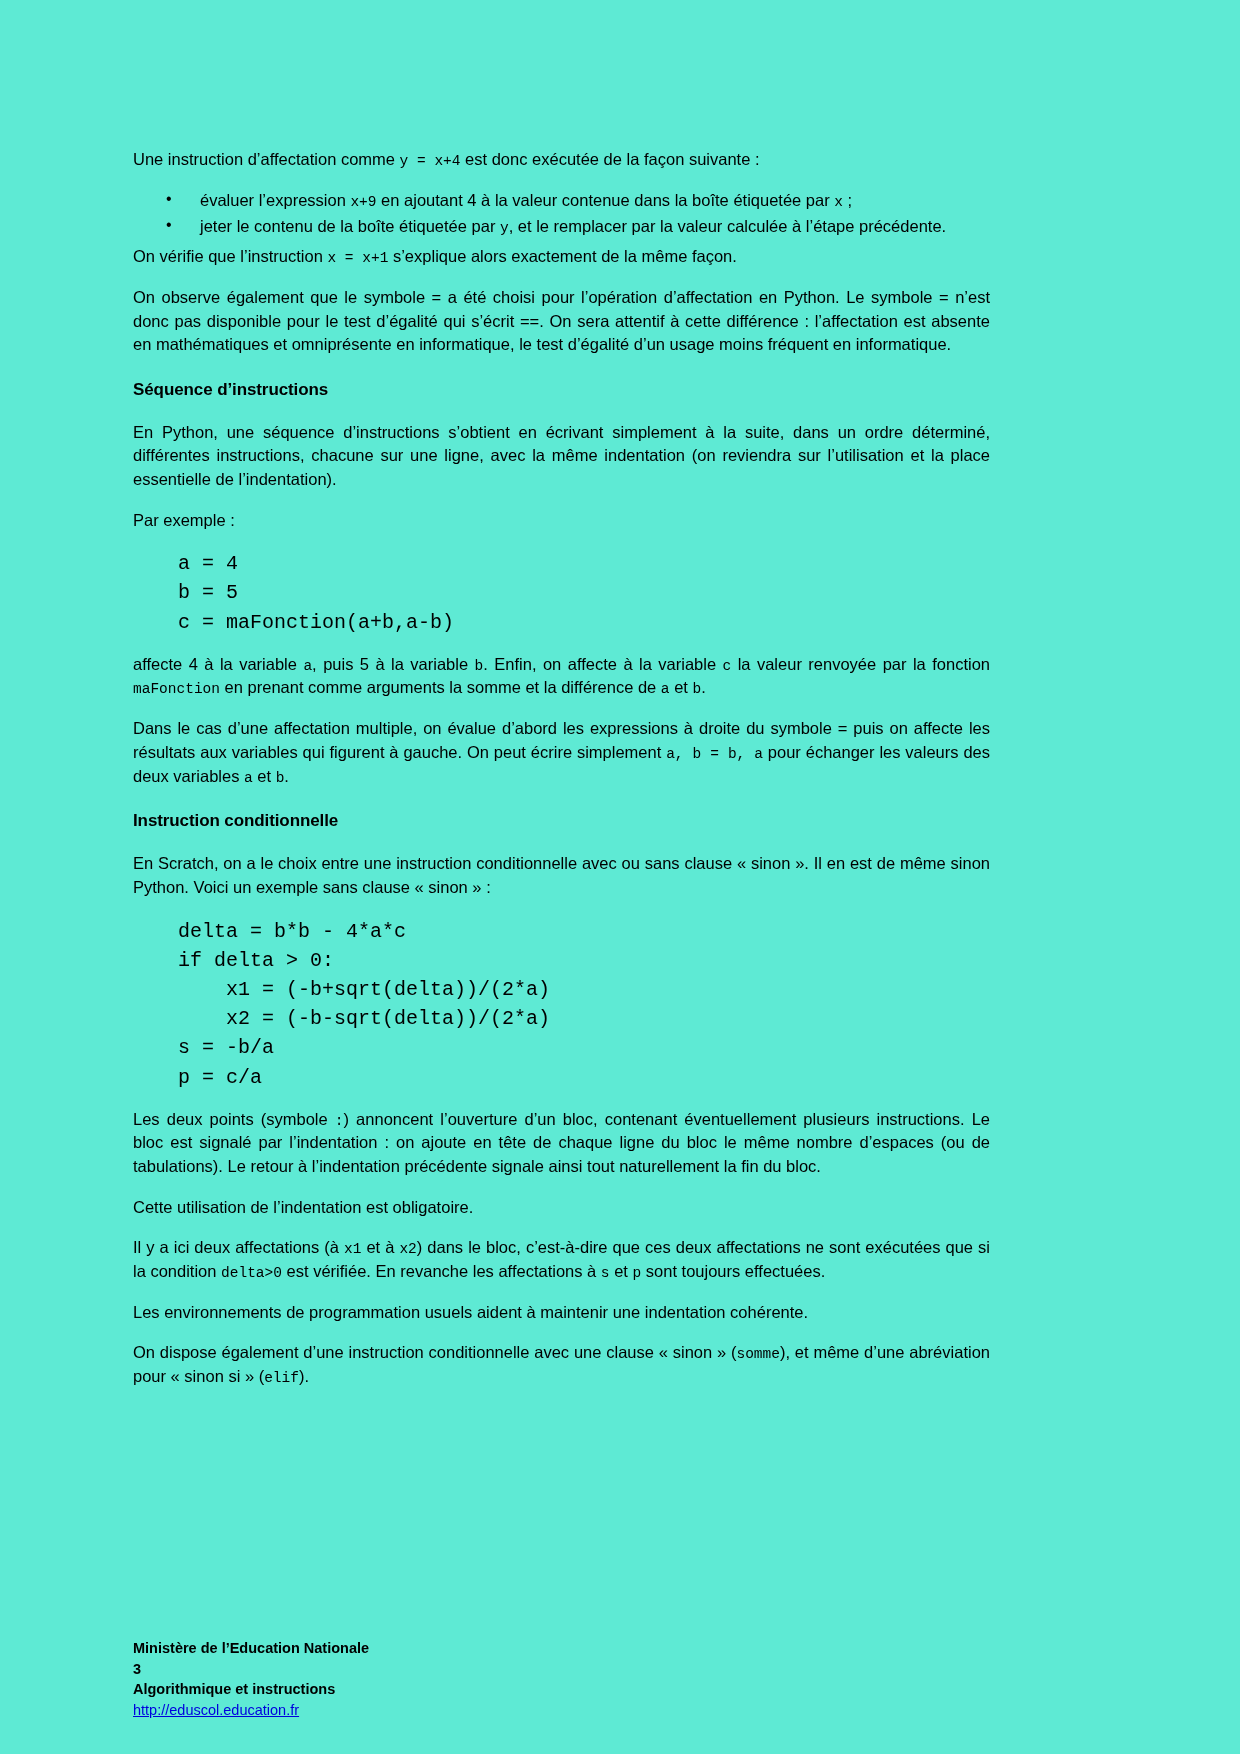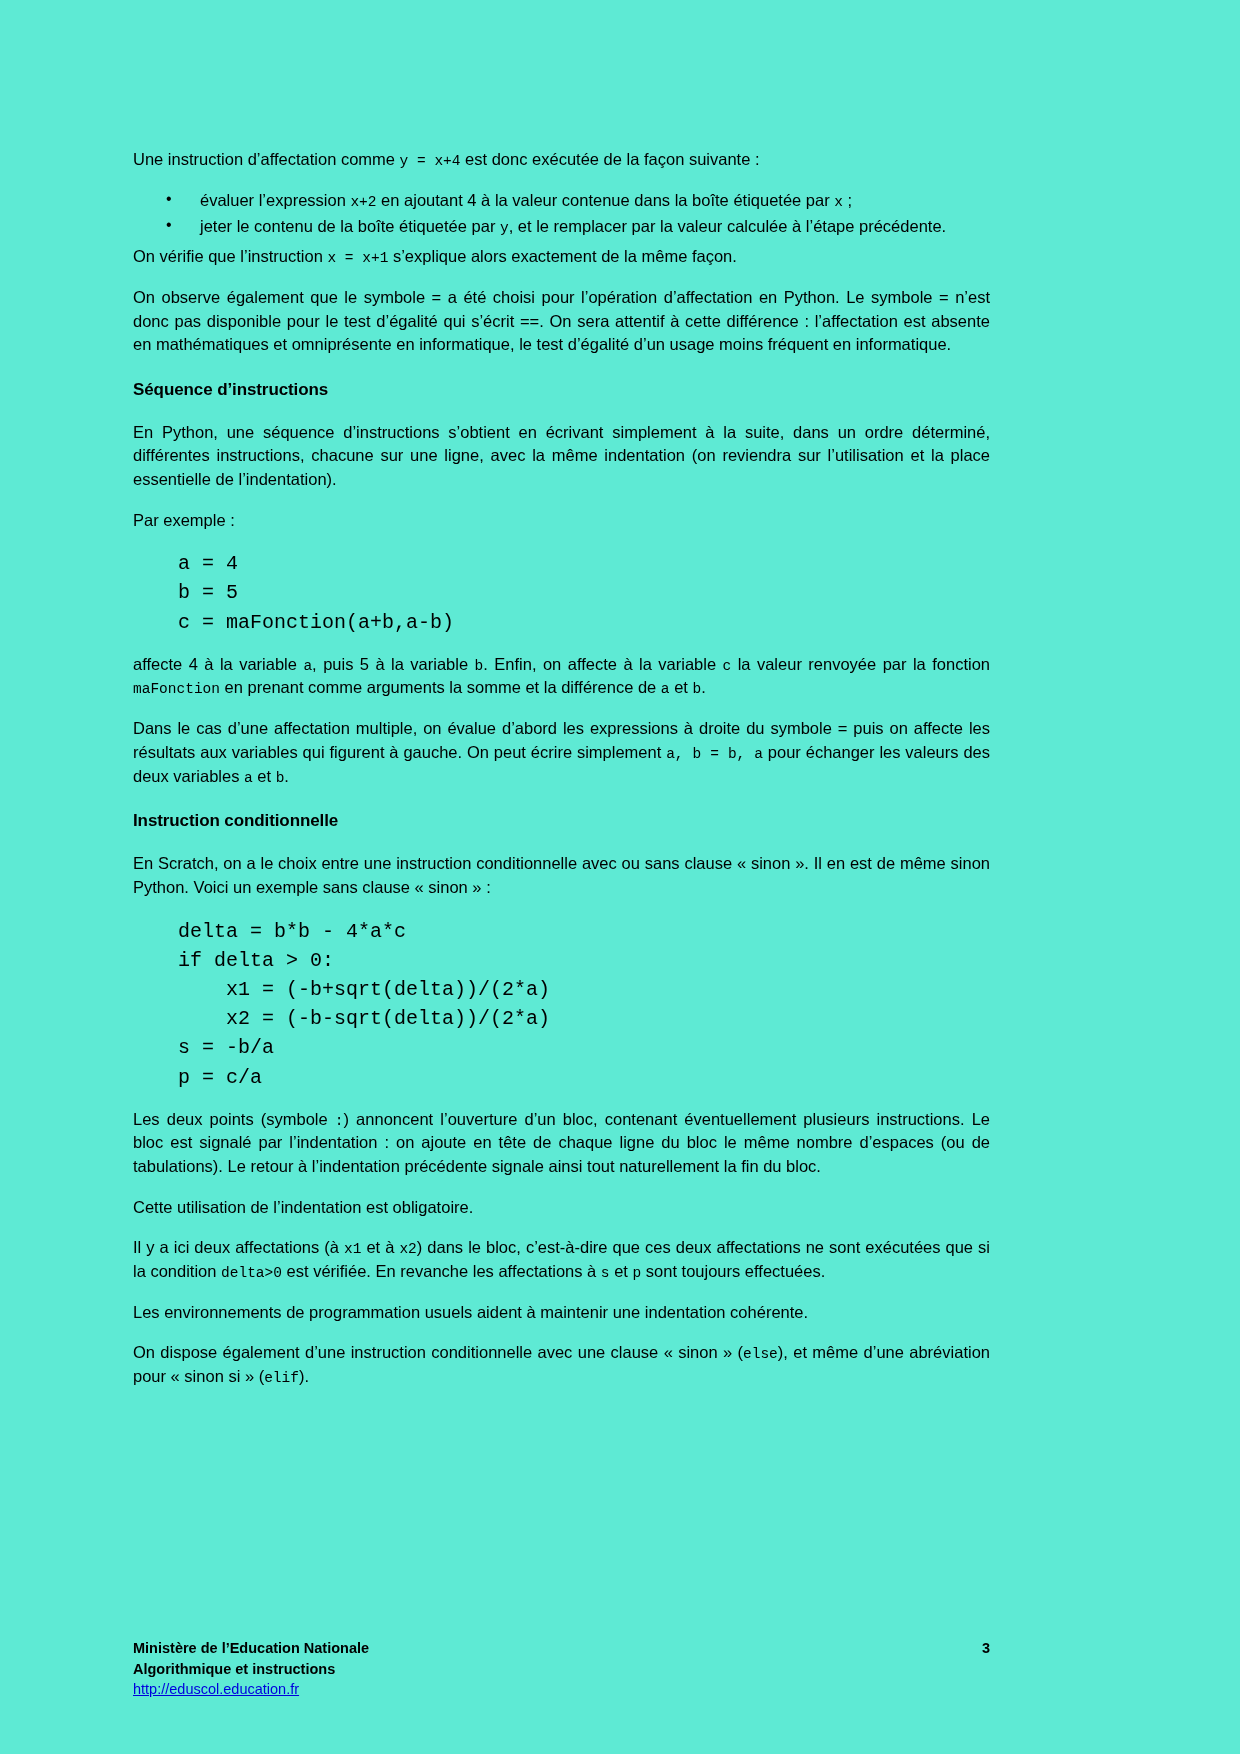--- a/index.html
+++ b/index.html
@@ -89,20 +89,21 @@
     top: 1638px;
     width: 857px;
     font-size: 14.5px;
     font-weight: bold;
     line-height: 1.42;
   }
   .footer .frow {
     display: flex;
     justify-content: space-between;
     align-items: baseline;
+    flex-direction: column;
   }
   .footer .flink {
     color: #0000dd;
     text-decoration: underline;
     font-weight: normal;
   }
   .footer .pagenum {
     font-weight: bold;
     font-size: 14.5px;
   }
@@ -110,21 +111,21 @@
 </head>
 <body>
 
 <div class="page">
 
   <div class="content">
 
     <p class="para"><span>Une instruction d’affectation comme </span><code class="mono">y = x+4</code><span> est donc exécutée de la façon suivante :</span></p>
 
     <ul class="bullets">
-      <li><span>évaluer l’expression </span><code class="mono">x+2</code><span> en ajoutant 4 à la valeur contenue dans la boîte étiquetée par </span><code class="mono">x</code><span> ;</span></li>
+      <li><span>évaluer l’expression </span><code class="mono">x+9</code><span> en ajoutant 4 à la valeur contenue dans la boîte étiquetée par </span><code class="mono">x</code><span> ;</span></li>
       <li><span>jeter le contenu de la boîte étiquetée par </span><code class="mono">y</code><span>, et le remplacer par la valeur calculée à l’étape précédente.</span></li>
     </ul>
 
     <p class="para nojust"><span>On vérifie que l’instruction  </span><code class="mono">x = x+1</code><span> s’explique alors exactement de la même façon.</span></p>
 
     <p class="para">On observe également que le symbole = a été choisi pour l’opération d’affectation en Python. Le symbole = n’est donc pas disponible pour le test d’égalité qui s’écrit ==. On sera attentif à cette différence : l’affectation est absente en mathématiques et omniprésente en informatique, le test d’égalité d’un usage moins fréquent en informatique.</p>
 
     <h2 class="heading">Séquence d’instructions</h2>
 
     <p class="para">En Python, une séquence d’instructions s’obtient en écrivant simplement à la suite, dans un ordre déterminé, différentes instructions, chacune sur une ligne, avec la même indentation (on reviendra sur l’utilisation et la place essentielle de l’indentation).</p>
@@ -152,21 +153,21 @@
 p = c/a</pre>
 
     <p class="para"><span>Les deux points (symbole </span><code class="mono">:</code><span>) annoncent l’ouverture d’un bloc, contenant éventuellement plusieurs instructions. Le bloc est signalé par l’indentation : on ajoute en tête de chaque ligne du bloc le même nombre d’espaces (ou de tabulations). Le retour à l’indentation précédente signale ainsi tout naturellement la fin du bloc.</span></p>
 
     <p class="para nojust">Cette utilisation de l’indentation est obligatoire.</p>
 
     <p class="para"><span>Il y a ici deux affectations (à </span><code class="mono">x1</code><span> et à </span><code class="mono">x2</code><span>) dans le bloc, c’est-à-dire que ces deux affectations ne sont exécutées que si la condition </span><code class="mono">delta&gt;0</code><span>  est vérifiée. En revanche les affectations à </span><code class="mono">s</code><span> et </span><code class="mono">p</code><span> sont toujours effectuées.</span></p>
 
     <p class="para nojust">Les environnements de programmation usuels aident à maintenir une indentation cohérente.</p>
 
-    <p class="para"><span>On dispose également d’une instruction conditionnelle avec une clause « sinon » (</span><code class="mono">else</code><span>), et même d’une abréviation pour « sinon si » (</span><code class="mono">elif</code><span>).</span></p>
+    <p class="para"><span>On dispose également d’une instruction conditionnelle avec une clause « sinon » (</span><code class="mono">somme</code><span>), et même d’une abréviation pour « sinon si » (</span><code class="mono">elif</code><span>).</span></p>
 
   </div>
 
   <div class="footer">
     <div class="frow">
       <div>Ministère de l’Education Nationale</div>
       <div class="pagenum">3</div>
     </div>
     <div>Algorithmique et instructions</div>
     <a class="flink" href="#">http://eduscol.education.fr</a>

